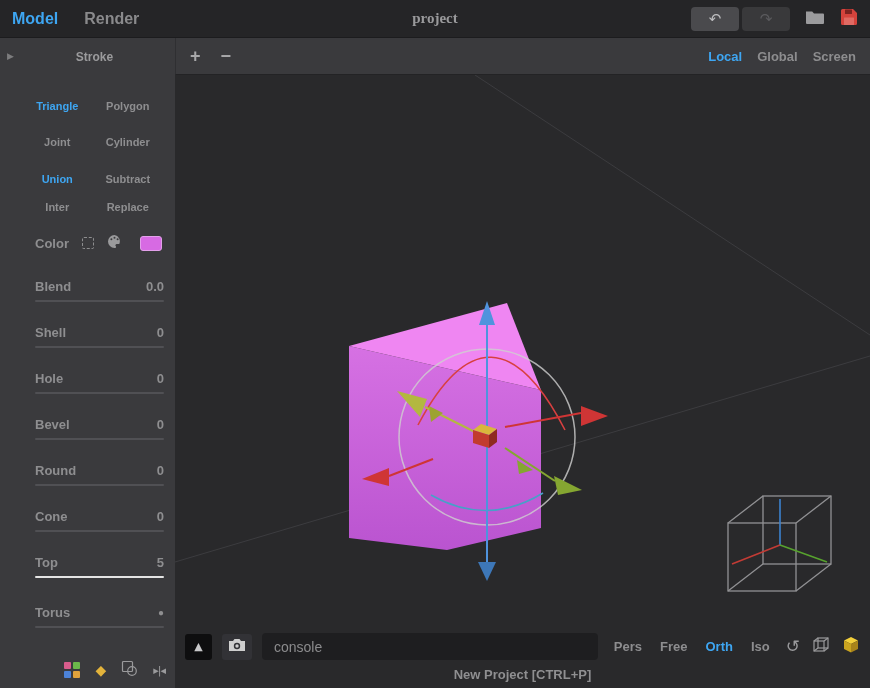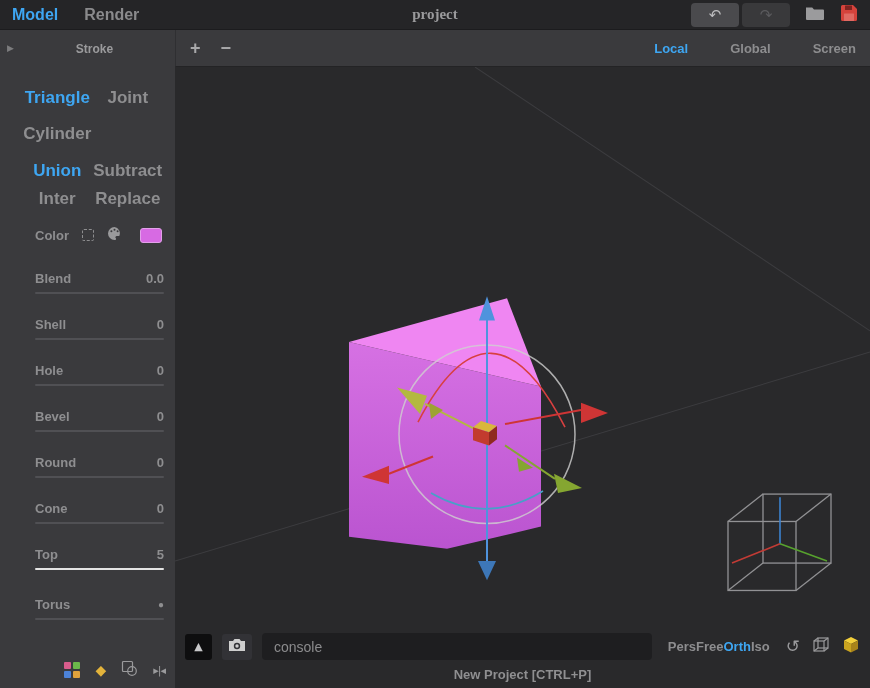--- a/index.html
+++ b/index.html
@@ -3,21 +3,21 @@
 <meta charset="utf-8">
 <style>
   * { box-sizing: border-box; margin: 0; padding: 0; }
   html,body { width: 870px; height: 688px; overflow: hidden; }
   body { font-family: "Liberation Sans", sans-serif; background: #29292b; }
   button { background: none; border: none; font-family: inherit; cursor: pointer; }
 
   .app { width: 870px; height: 688px; display: flex; flex-direction: column; }
 
   
-  .topbar { height: 30px; background: #252527; border-bottom: 1px solid #1c1c1e;
+  .topbar { height: 38px; background: #252527; border-bottom: 1px solid #1c1c1e;
             display: flex; align-items: center; padding: 0 12px; position: relative; flex-shrink: 0; }
   .tab { font-size: 16px; font-weight: 700; color: #8a8a8c; margin-right: 26px; }
   .tab.active { color: #3ea6f2; }
   .topbar-title { position: absolute; left: 50%; transform: translateX(-50%);
                   color: #9a9a9c; font-size: 15px; font-weight: 600; font-family: Liberation Serif, serif; }
   .topbar-actions { margin-left: auto; display: flex; align-items: center; gap: 15px; }
   .histbtns { display: flex; gap: 3px; }
   .hist-btn { width: 48px; height: 24px; border-radius: 4px; background: #4a4a4d;
               display: flex; align-items: center; justify-content: center;
               color: #bdbdbf; font-size: 15px; font-family: "DejaVu Sans", sans-serif; }
@@ -31,21 +31,21 @@
   .sidebar { width: 175px; background: #3a3a3d; position: relative; flex-shrink: 0; overflow: hidden; }
   .collapse { position: absolute; left: 7px; top: 13px; color: #7c7c7e; font-size: 9px;
               font-family: "DejaVu Sans", sans-serif; }
   .sb-header { height: 37px; display: flex; align-items: center; justify-content: center;
                padding-left: 14px; color: #9b9b9d; font-size: 12px; font-weight: 700; }
   .btn-grid { display: grid; grid-template-columns: 1fr 1fr; margin: 0 12px 0 22px; }
   .shapes { margin-top: 13px; }
   .shapes .flat-btn { height: 36px; }
   .bools { margin-top: 5px; }
   .bools .flat-btn { height: 28px; }
-  .flat-btn { color: #8e8e90; font-size: 17px; font-weight: 600; }
+  .flat-btn { color: #8e8e90; font-size: 11px; font-weight: 600; }
   .flat-btn.active { color: #3ea6f2; }
 
   .color-row { display: flex; align-items: center; gap: 13px; height: 22px; margin: 11px 13px 0 35px; }
   .color-label { color: #8e8e90; font-size: 13px; font-weight: 600; }
   .pick-icon { width: 12px; height: 12px; border: 1px dashed #8d8d8f; border-radius: 2px; }
   .swatch { width: 22px; height: 15px; border-radius: 3px; margin-left: auto; border: 1px solid #e2a0ea; }
 
   .sliders { margin-top: 10px; }
   .slider { margin: 0 11px 8px 35px; padding-top: 14px; }
   .slider.torus { margin-top: 12px; }
@@ -60,37 +60,37 @@
   .sq-icon { display: grid; grid-template-columns: 7px 7px; gap: 2px; }
   .sq-icon span { width: 7px; height: 7px; border-radius: 1px; }
   .diamond { color: #e3b33b; font-size: 14px; font-family: "DejaVu Sans", sans-serif; line-height: 1; }
   .mirror { color: #9a9a9c; font-size: 11px; letter-spacing: -1px; font-family: "DejaVu Sans", sans-serif; }
 
   
   .viewport-col { flex: 1; display: flex; flex-direction: column; min-width: 0; }
   .vp-toolbar { height: 37px; background: #3a3a3d; border-bottom: 1px solid #232325;
                 border-left: 1px solid #2f2f32; display: flex; align-items: center; padding: 0 14px; flex-shrink: 0; }
   .zoom-btn { color: #a8a8aa; font-size: 18px; font-weight: 600; margin-right: 20px; line-height: 1; }
-  .space-modes { margin-left: auto; display: flex; gap: 42px; }
+  .space-modes { margin-left: auto; display: flex; gap: 15px; }
   .mode { font-size: 13px; font-weight: 600; color: #8d8d8f; }
   .mode.active { color: #3ea6f2; }
 
   .scene { flex: 1; position: relative; background: #29292b; min-height: 0; }
   .scene-svg { position: absolute; inset: 0; width: 100%; height: 100%; display: block; }
 
   .bottombar { height: 37px; display: flex; align-items: center; gap: 10px; padding: 0 10px; flex-shrink: 0; }
   .tri-btn { width: 27px; height: 26px; background: #0e0e0f; border-radius: 3px;
              color: #c8c8ca; font-size: 11px; display: flex; align-items: center; justify-content: center;
              font-family: "DejaVu Sans", sans-serif; }
   .cam-btn { width: 30px; height: 26px; background: #323236; border-radius: 3px;
              display: flex; align-items: center; justify-content: center; }
   .console-input { flex: 1; height: 27px; background: #1e1e20; border: none; border-radius: 4px;
                    color: #ec4899; font-size: 14px; padding: 0 12px; outline: none; min-width: 60px; }
   .console-input::placeholder { color: #8b8b8d; opacity: 1; }
-  .view-modes { display: flex; margin: 0 6px; }
+  .view-modes { display: flex; gap: 18px; margin: 0 6px; }
   .vp-icons { display: flex; align-items: center; gap: 12px; }
   .rot-icon { color: #9a9a9c; font-size: 17px; font-family: "DejaVu Sans", sans-serif; line-height: 1; }
 
   .statusbar { height: 23px; display: flex; justify-content: center; align-items: flex-start;
                padding-top: 2px; color: #8f8f91; font-size: 13px; font-weight: 600; flex-shrink: 0; }
 </style>
 </head>
 <body>
 
 <div class="app">
@@ -128,20 +128,21 @@
   </header>
 
   <div class="main">
 
     <aside class="sidebar">
       <span class="collapse">▶</span>
       <div class="sb-header">Stroke</div>
 
       <div class="btn-grid shapes">
         <button class="flat-btn active">Triangle</button>
+        <button class="flat-btn">Polygon</button>
         <button class="flat-btn">Joint</button>
         <button class="flat-btn">Cylinder</button>
       </div>
 
       <div class="btn-grid bools">
         <button class="flat-btn active">Union</button>
         <button class="flat-btn">Subtract</button>
         <button class="flat-btn">Inter</button>
         <button class="flat-btn">Replace</button>
       </div>

